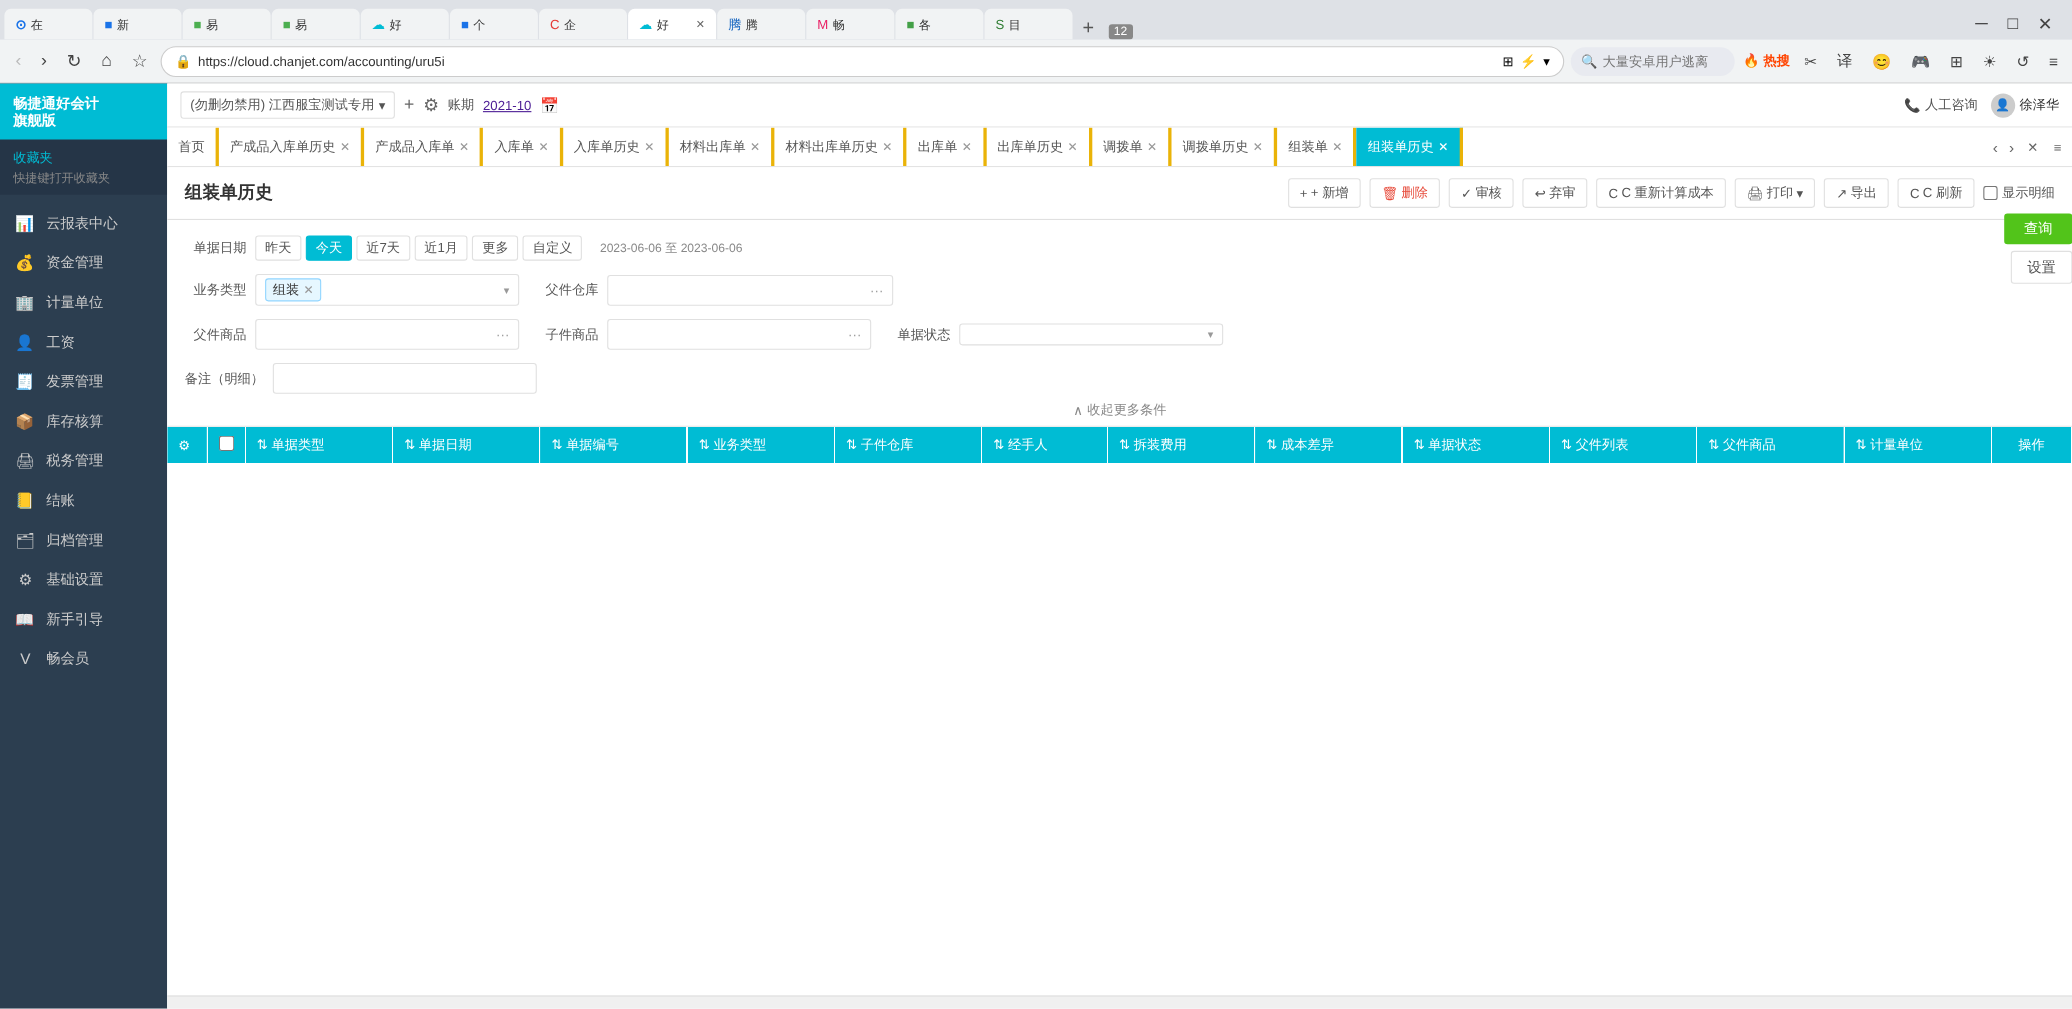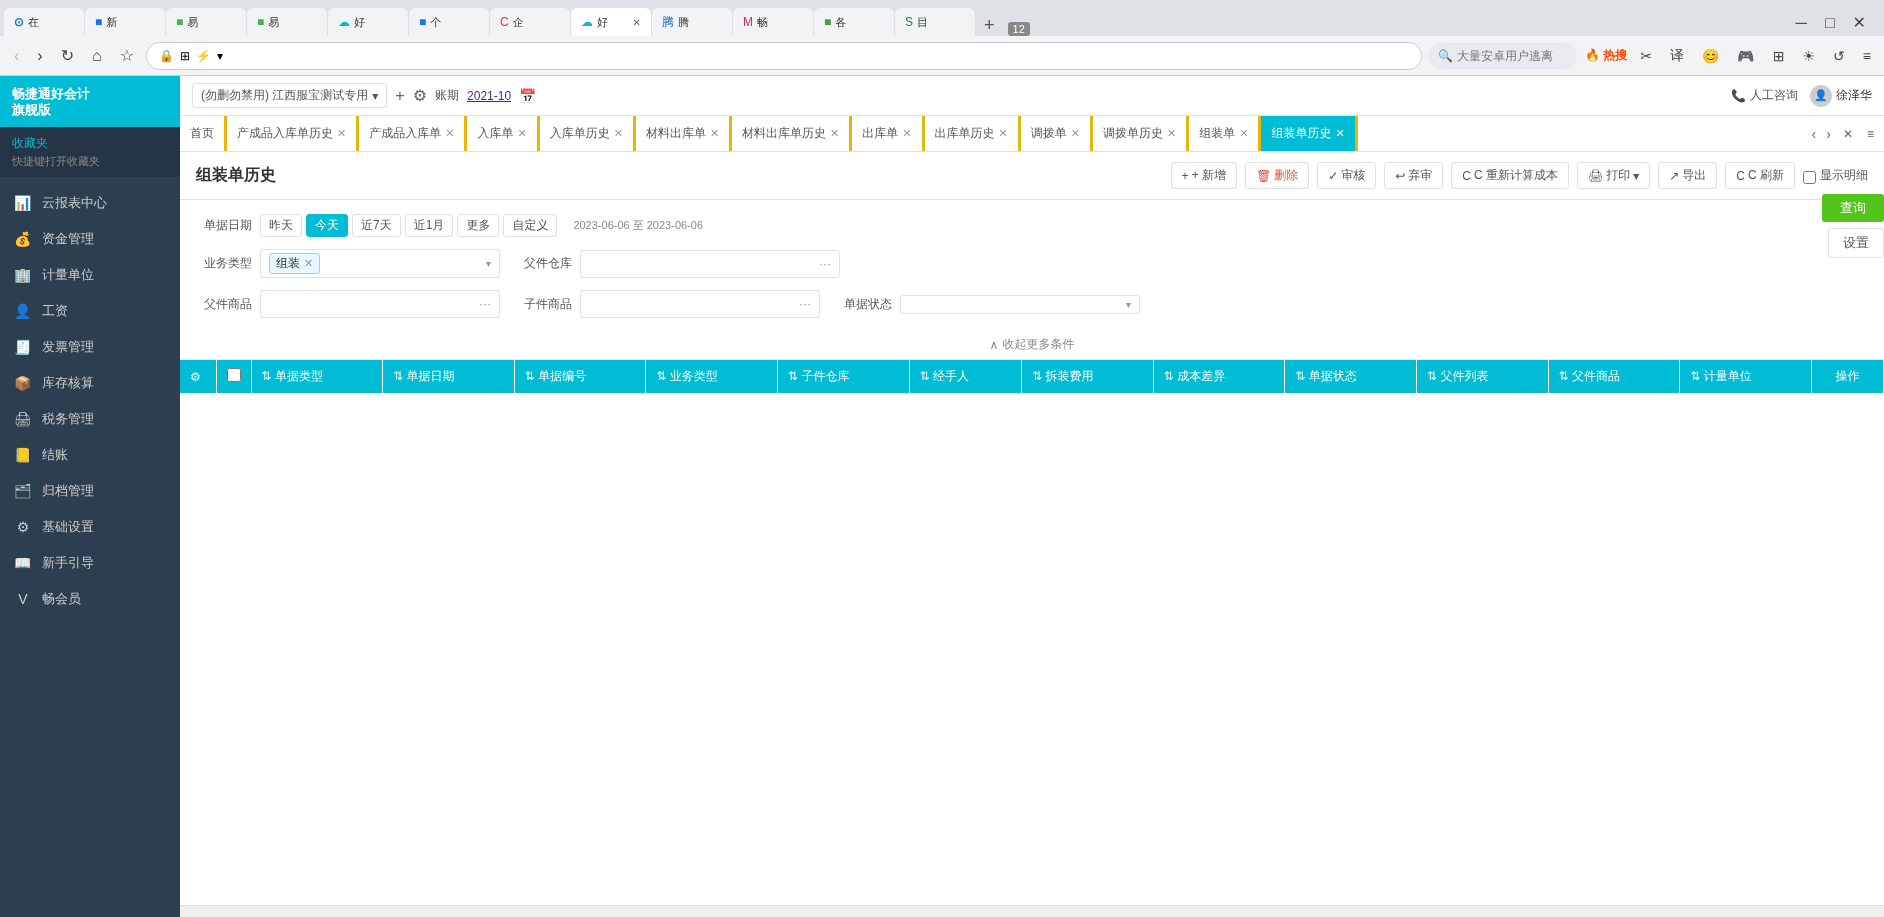--- a/index.html
+++ b/index.html
@@ -22,21 +22,21 @@
     .toolbar-right { display: flex; align-items: center; gap: 8px; }
     .toolbar-search { display: flex; align-items: center; background: #e8eaf0; border-radius: 14px; padding: 3px 10px; gap: 4px; height: 26px; }
     .toolbar-search input { background: none; border: none; outline: none; font-size: 12px; width: 120px; }
     .hot-tag { color: #ff4400; font-weight: bold; font-size: 12px; display: flex; align-items: center; gap: 2px; }
     .toolbar-icon-btn { background: none; border: none; font-size: 14px; color: #444; cursor: pointer; padding: 3px 5px; }
 
     
     .app-layout { display: flex; width: 100%; height: calc(917px - 76px); }
 
     
-    .sidebar { width: 180px; background: #2c3e50; display: flex; flex-direction: column; height: 100%; flex-shrink: 0; }
+    .sidebar { width: 152px; background: #2c3e50; display: flex; flex-direction: column; height: 100%; flex-shrink: 0; }
     .sidebar-header { background: #00bcd4; padding: 10px 12px; display: flex; align-items: center; gap: 8px; }
     .sidebar-logo { color: #fff; font-size: 13px; font-weight: bold; line-height: 1.2; }
     .sidebar-favorites { padding: 8px 12px; background: #253547; }
     .sidebar-favorites .fav-title { color: #00bcd4; font-size: 12px; font-weight: normal; }
     .sidebar-favorites .fav-hint { color: #888; font-size: 11px; margin-top: 2px; }
     .sidebar-menu { flex: 1; overflow-y: auto; padding: 8px 0; }
     .sidebar-item { display: flex; align-items: center; gap: 10px; padding: 9px 14px; color: #ccc; cursor: pointer; font-size: 13px; }
     .sidebar-item .menu-icon { font-size: 14px; width: 18px; text-align: center; flex-shrink: 0; }
     .sidebar-item .menu-label { }
 
@@ -164,20 +164,21 @@
   </div>
 
   <div class="browser-toolbar">
     <button class="nav-btn disabled">‹</button>
     <button class="nav-btn">›</button>
     <button class="nav-btn">↻</button>
     <button class="nav-btn">⌂</button>
     <button class="nav-btn">☆</button>
     <div class="address-bar">
       <span class="lock-icon">🔒</span>
+      <span class="url-text">https://cloud.chanjet.com/accounting/uru5i</span>
       <span>⊞</span>
       <span>⚡</span>
       <span>▾</span>
     </div>
     <div class="toolbar-right">
       <div class="toolbar-search">
         <span>🔍</span>
         <input type="text" placeholder="大量安卓用户逃离" style="background: none; border: none; outline: none; font-size: 12px; width: 110px;">
       </div>
       <span class="hot-tag">🔥 热搜</span>
@@ -373,21 +374,21 @@
           <span>▾</span>
         </button>
         <button class="action-btn">
           <span>↗</span>
           <span>导出</span>
         </button>
         <button class="action-btn">
           <span>C</span>
           <span>C 刷新</span>
         </button>
-        <label style="display:flex;align-items:flex-end;gap:4px;font-size:12px;color:#555;cursor:pointer;">
+        <label style="display:flex;align-items:center;gap:4px;font-size:12px;color:#555;cursor:pointer;">
           <input type="checkbox" style="">
           <span>显示明细</span>
         </label>
       </div>
     </div>
 
     <div class="filter-wrapper">
       <div class="filter-section">
 
         <div style="display:flex;align-items:center;gap:16px;margin-bottom:12px;">
@@ -446,20 +447,28 @@
           </div>
           <div class="filter-field">
             <span class="filter-field-label">单据状态</span>
             <div class="select-container" style="min-width:240px;">
               <span style="color:#999;"></span>
               <span class="arrow">▾</span>
             </div>
           </div>
         </div>
 
+        <div style="display:flex;align-items:center;gap:16px;margin-bottom:0;">
+          <div class="filter-field">
+            <span class="filter-field-label">备注（明细）</span>
+            <div class="filter-field-input" style="min-width:240px;">
+              <input type="text" style="">
+            </div>
+          </div>
+        </div>
 
         <div class="collapse-row">
           <span>∧</span>
           <span>收起更多条件</span>
         </div>
       </div>
     </div>
 
     <div class="table-container">
       <table class="data-table">

